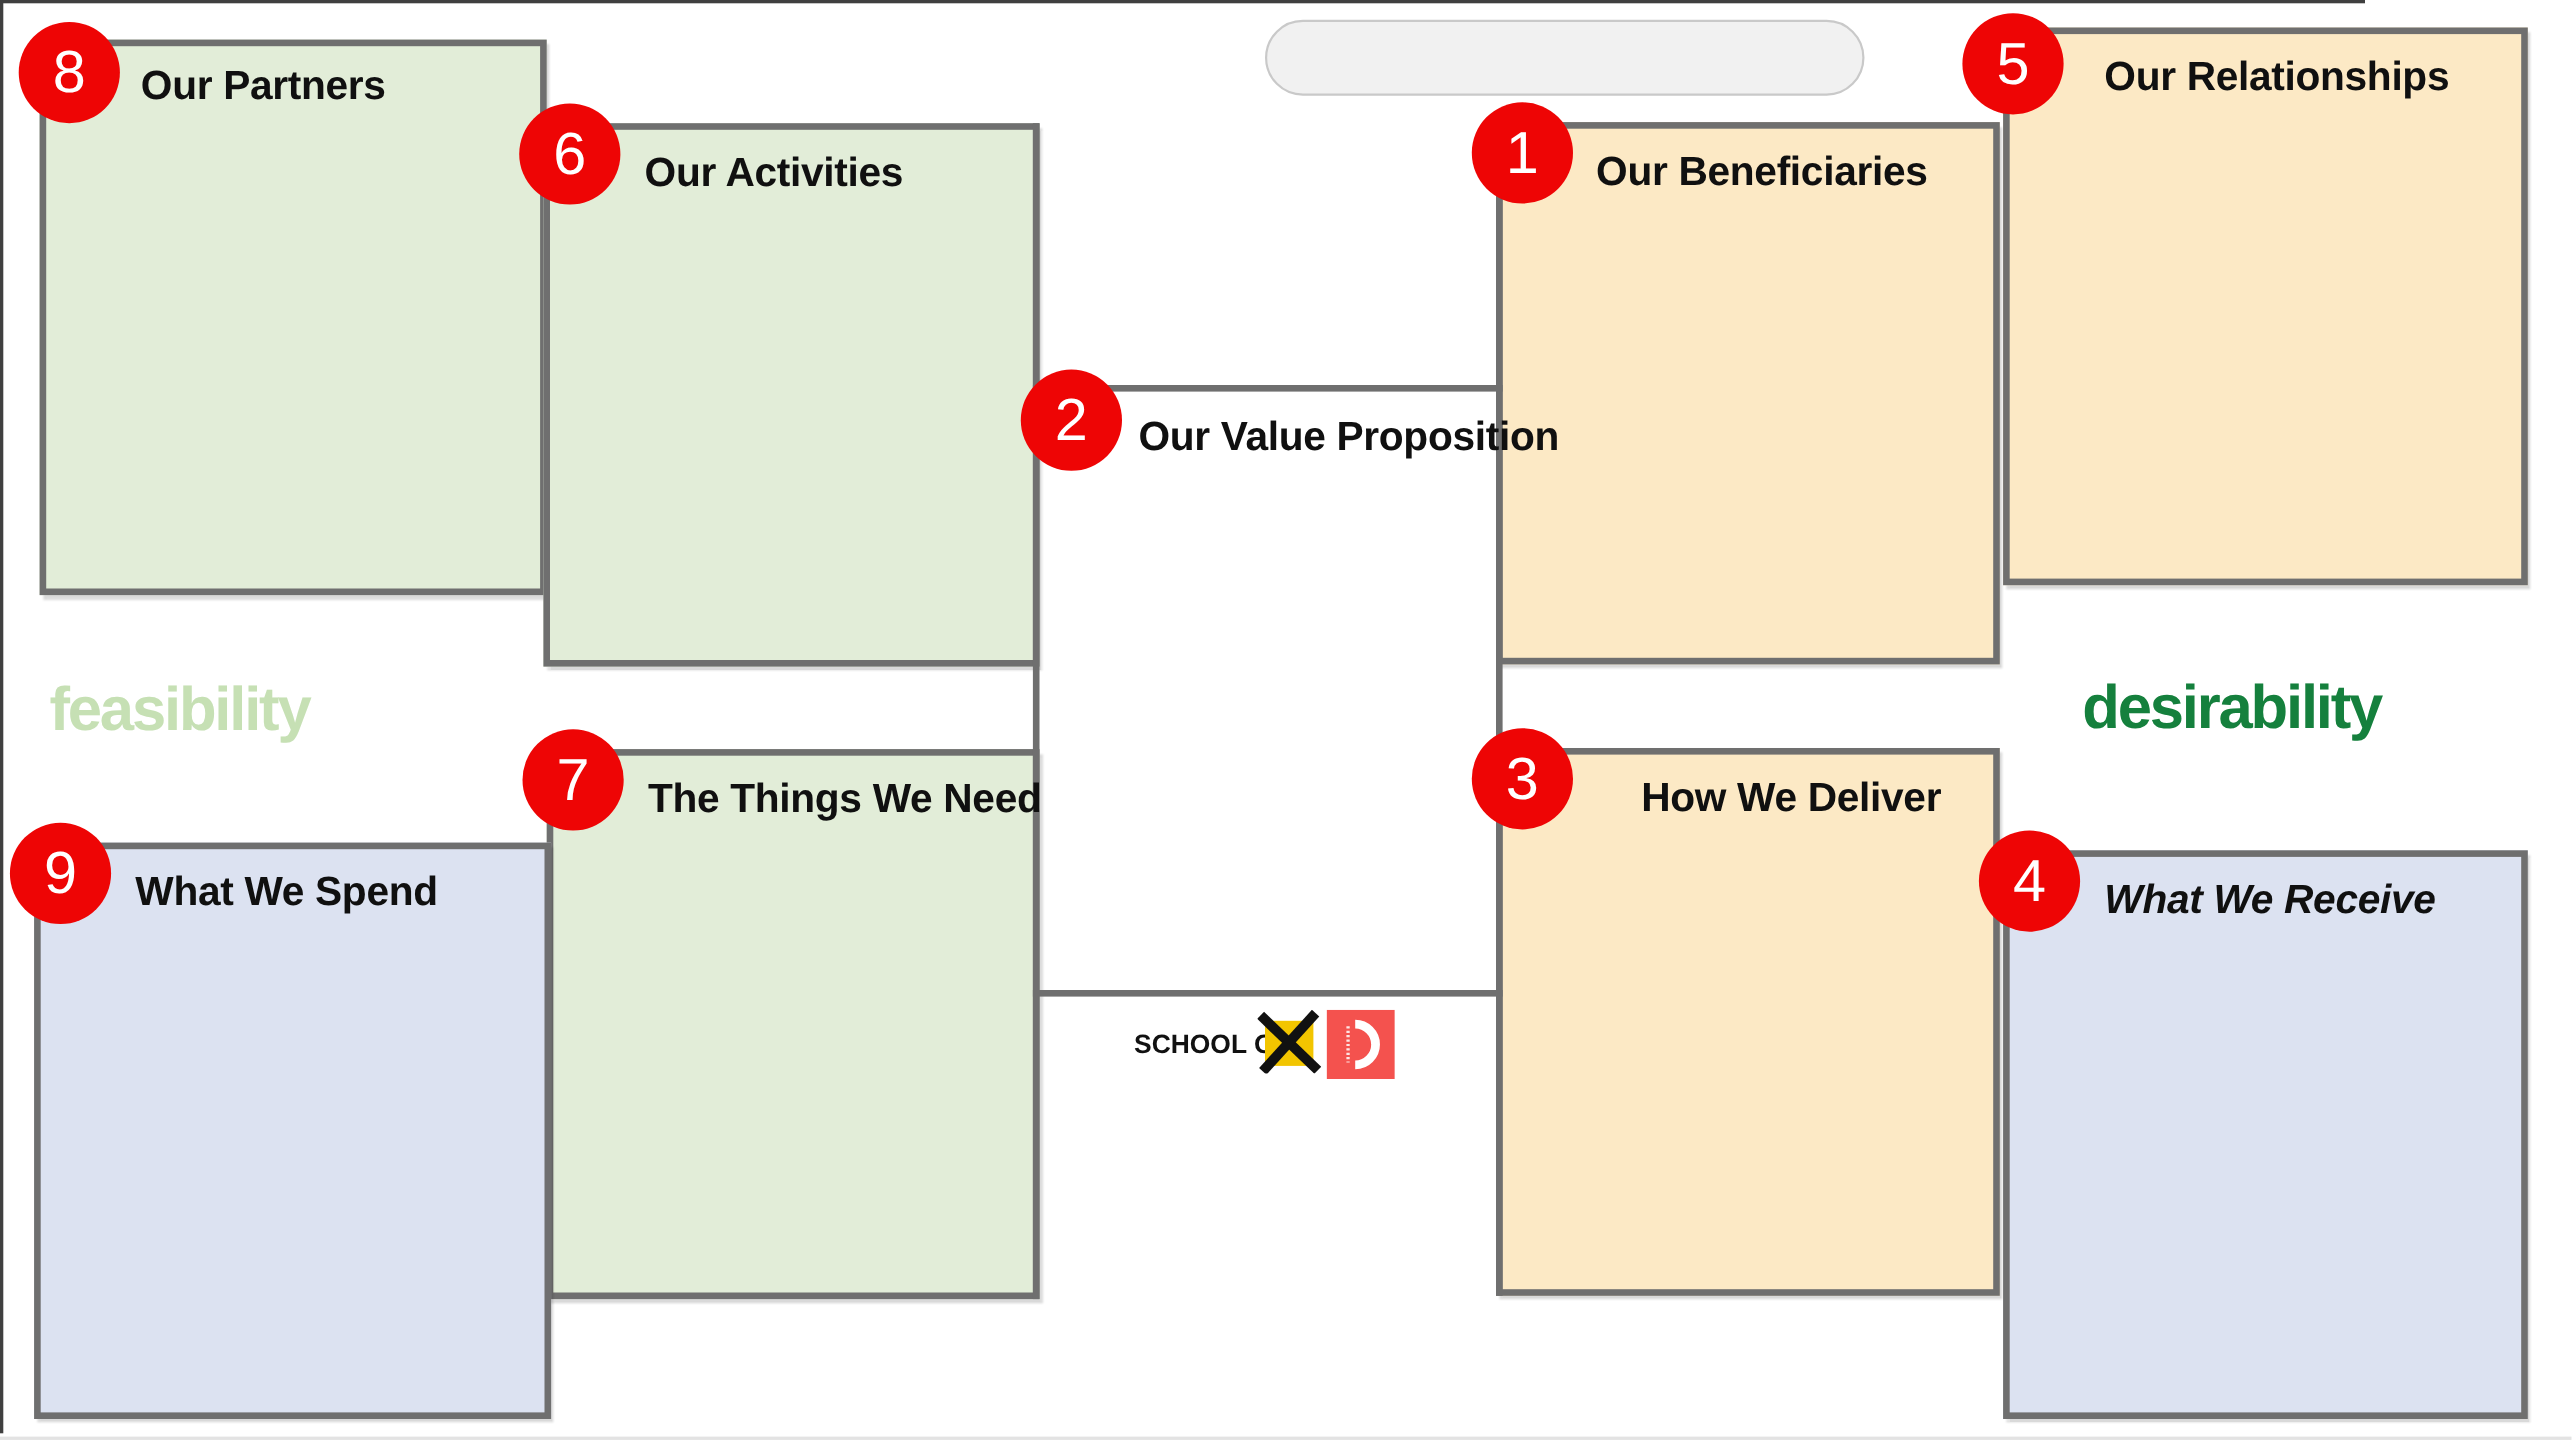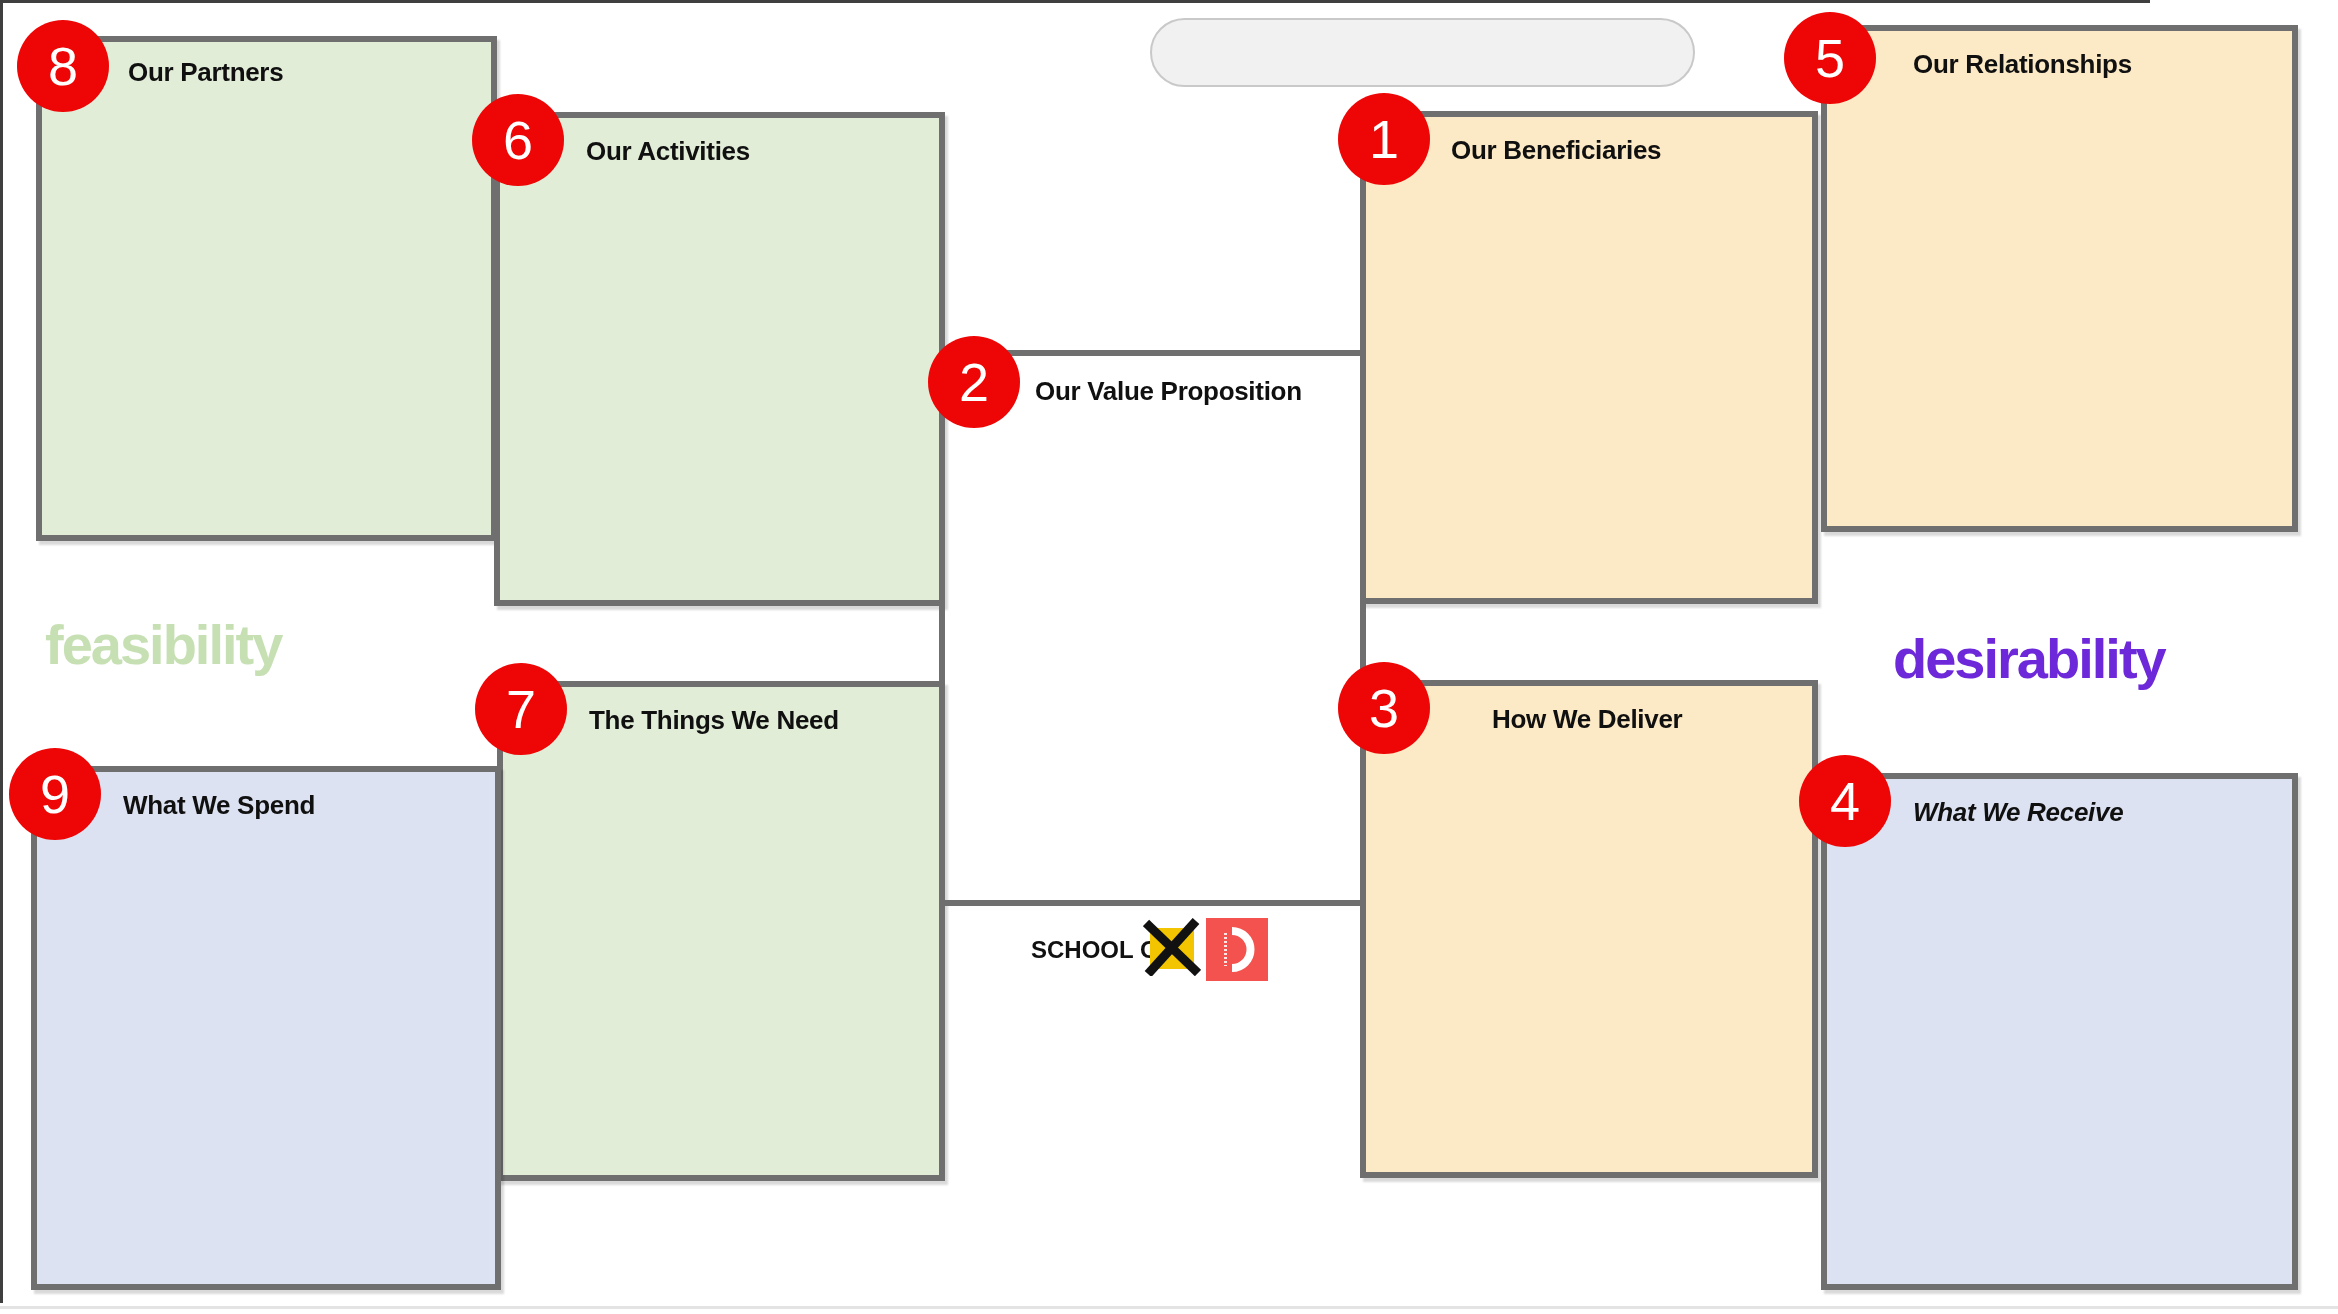--- a/index.html
+++ b/index.html
@@ -27,21 +27,21 @@
   #box4{left:1821px;top:773px;width:477px;height:517px;}
 
   
   .line{position:absolute;background:#6F6F6F;}
   #col-left{left:939px;top:112px;width:6px;height:1069px;}
   #col-right{left:1360px;top:111px;width:6px;height:1067px;}
   #div-top{left:939px;top:350px;width:427px;height:6px;}
   #div-bottom{left:939px;top:900px;width:427px;height:6px;}
 
   
-  .box-label{position:absolute;font-weight:700;font-size:26px;letter-spacing:-0.3px;color:#101010;white-space:nowrap;}
+  .box-label{position:absolute;font-weight:700;font-size:37px;letter-spacing:-0.3px;color:#101010;white-space:nowrap;}
   #label8{left:128px;top:57px;}
   #label6{left:586px;top:136px;}
   #label7{left:589px;top:705px;}
   #label9{left:123px;top:790px;}
   #label1{left:1451px;top:135px;}
   #label3{left:1492px;top:704px;}
   #label5{left:1913px;top:49px;}
   #label4{left:1913px;top:797px;font-style:italic;}
   #label2{left:1035px;top:376px;}
 
@@ -55,21 +55,21 @@
   #badge9{left:9px;top:748px;}
   #badge1{left:1338px;top:93px;}
   #badge3{left:1338px;top:662px;}
   #badge5{left:1784px;top:12px;}
   #badge4{left:1799px;top:755px;}
   #badge2{left:928px;top:336px;}
 
   
   .zone{position:absolute;font-weight:800;font-size:56px;letter-spacing:-2px;white-space:nowrap;}
   #zone-feasibility{left:45px;top:612px;color:#C6E0B4;}
-  #zone-desirability{left:1893px;top:610px;color:#6d28d9;margin-top:16px;}
+  #zone-desirability{left:1893px;top:610px;color:#15803d;}
   #zone-viability{left:1025px;top:1222px;color:#B3C6E7;}
 
   
   .title{position:absolute;left:543px;top:22px;font-weight:800;font-size:44px;
          letter-spacing:-1px;color:#000;white-space:nowrap;}
   .title-input{position:absolute;left:1150px;top:18px;width:545px;height:69px;
          border-radius:35px;background:#F1F1F1;border:2px solid #C9C9C9;
          box-sizing:border-box;outline:none;font-size:30px;padding:0 24px;
          font-family:"Liberation Sans",sans-serif;}
 

